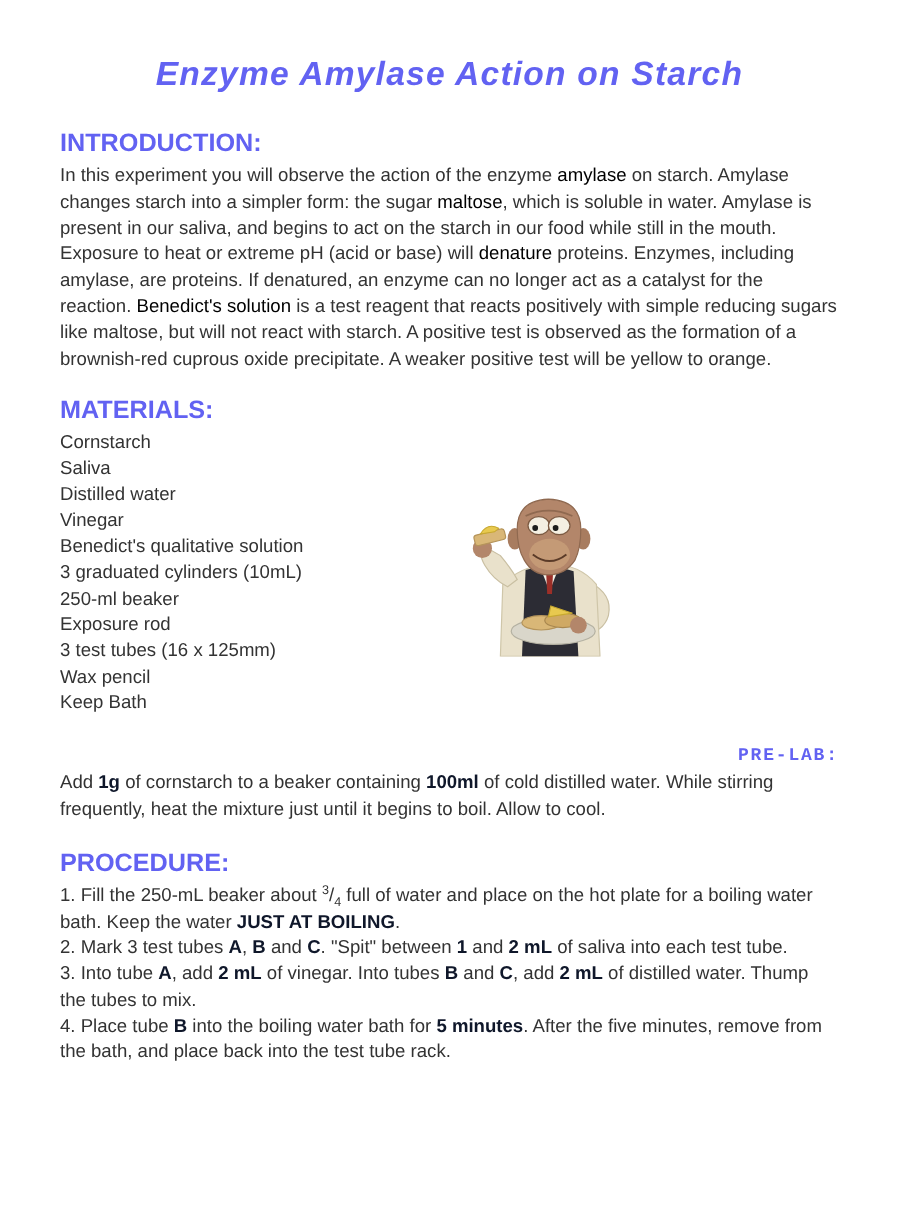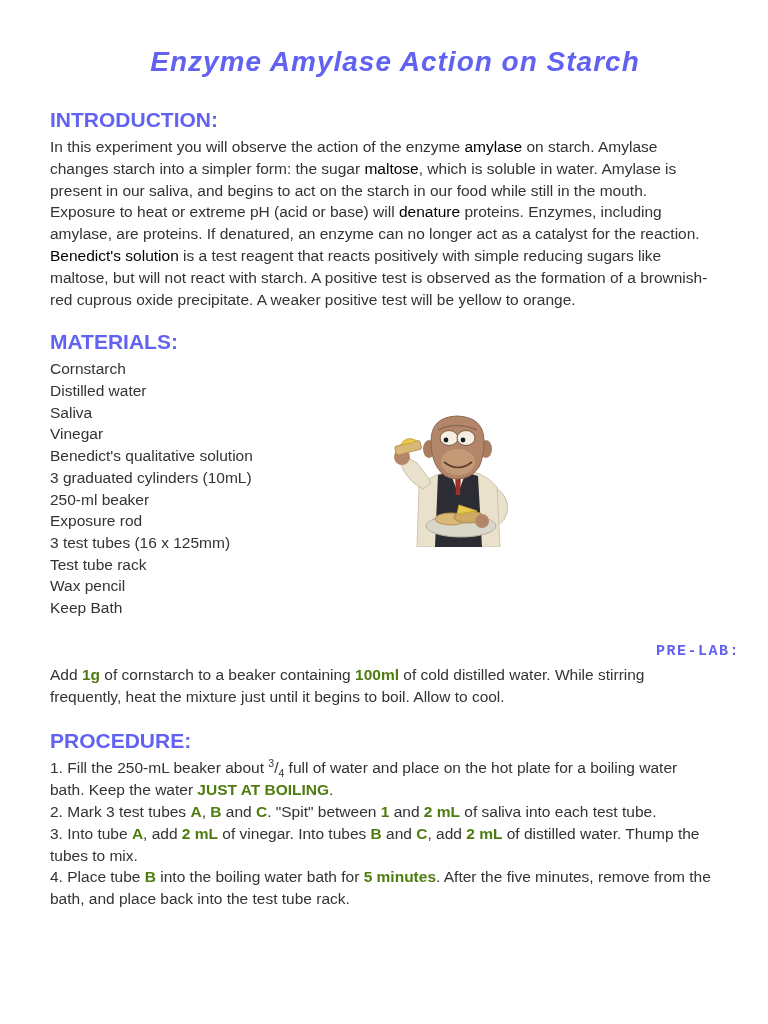--- a/index.html
+++ b/index.html
@@ -5,21 +5,21 @@
   html, body { margin: 0; padding: 0; background: #ffffff; }
   .page {
     position: relative;
     width: 768px;
     height: 1024px;
     background: #ffffff;
     font-family: "Liberation Sans", sans-serif;
     color: #333333;
     overflow: hidden;
   }
-  .content { padding: 46px 28px 0 50px; }
+  .content { padding: 46px 69px 0 50px; }
   .title {
     text-align: center;
     color: #6262f2;
     font-style: italic;
     font-weight: 700;
     font-size: 28px;
     letter-spacing: 1px;
     margin: 0 0 30px 0;
   }
   .heading {
@@ -40,21 +40,21 @@
   .heading.procedure { margin-top: 22px; }
   .para {
     font-size: 15.5px;
     line-height: 21.8px;
     margin: 0;
     max-width: 665px;
   }
   .list { margin: 2px 0 0 0; }
   .list-item { font-size: 15.5px; line-height: 21.7px; }
   .accent { color: #000000; font-weight: 400; }
-  .b { font-weight: 700; color: #4d7c0f; }
+  .b { font-weight: 700; color: #0f172a; }
   sup { font-size: 10.5px; vertical-align: super; line-height: 0; }
   sub { font-size: 10.5px; vertical-align: sub; line-height: 0; }
   .figure {
     position: absolute;
     left: 383px;
     top: 413px;
     width: 150px;
     height: 134px;
   }
 </style>
@@ -67,37 +67,36 @@
     <h1 class="title">Enzyme Amylase Action on Starch</h1>
 
     <h2 class="heading first">INTRODUCTION:</h2>
     <p class="para"><span>In this experiment you will observe the action of the enzyme </span><span class="accent">amylase</span><span> on starch. Amylase changes starch into a simpler form: the sugar </span><span class="accent">maltose</span><span>, which is soluble in water. Amylase is present in our saliva, and begins to act on the starch in our food while still in the mouth. Exposure to heat or extreme pH (acid or base) will </span><span class="accent">denature</span><span> proteins. Enzymes, including amylase, are proteins. If denatured, an enzyme can no longer act as a catalyst for the reaction. </span><span class="accent">Benedict's solution</span><span> is a test reagent that reacts positively with simple reducing sugars like maltose, but will not react with starch. A positive test is observed as the formation of a brownish-red cuprous oxide precipitate. A weaker positive test will be yellow to orange.</span></p>
 
     <h2 class="heading">MATERIALS:</h2>
     <div class="list">
 
         <div class="list-item">Cornstarch</div>
 
+        <div class="list-item">Saliva</div>
+
         <div class="list-item">Distilled water</div>
-
-        <div class="list-item">Saliva</div>
 
         <div class="list-item">Vinegar</div>
 
         <div class="list-item">Benedict's qualitative solution</div>
 
         <div class="list-item">3 graduated cylinders (10mL)</div>
 
         <div class="list-item">250-ml beaker</div>
 
         <div class="list-item">Exposure rod</div>
 
         <div class="list-item">3 test tubes (16 x 125mm)</div>
 
-        <div class="list-item">Test tube rack</div>
 
         <div class="list-item">Wax pencil</div>
 
         <div class="list-item">Keep Bath</div>
       </div>
 
     <h2 class="heading mono">PRE-LAB:</h2>
     <p class="para"><span>Add </span><span class="b">1g</span><span> of cornstarch to a beaker containing </span><span class="b">100ml</span><span> of cold distilled water. While stirring frequently, heat the mixture just until it begins to boil. Allow to cool.</span></p>
 
     <h2 class="heading procedure">PROCEDURE:</h2>

